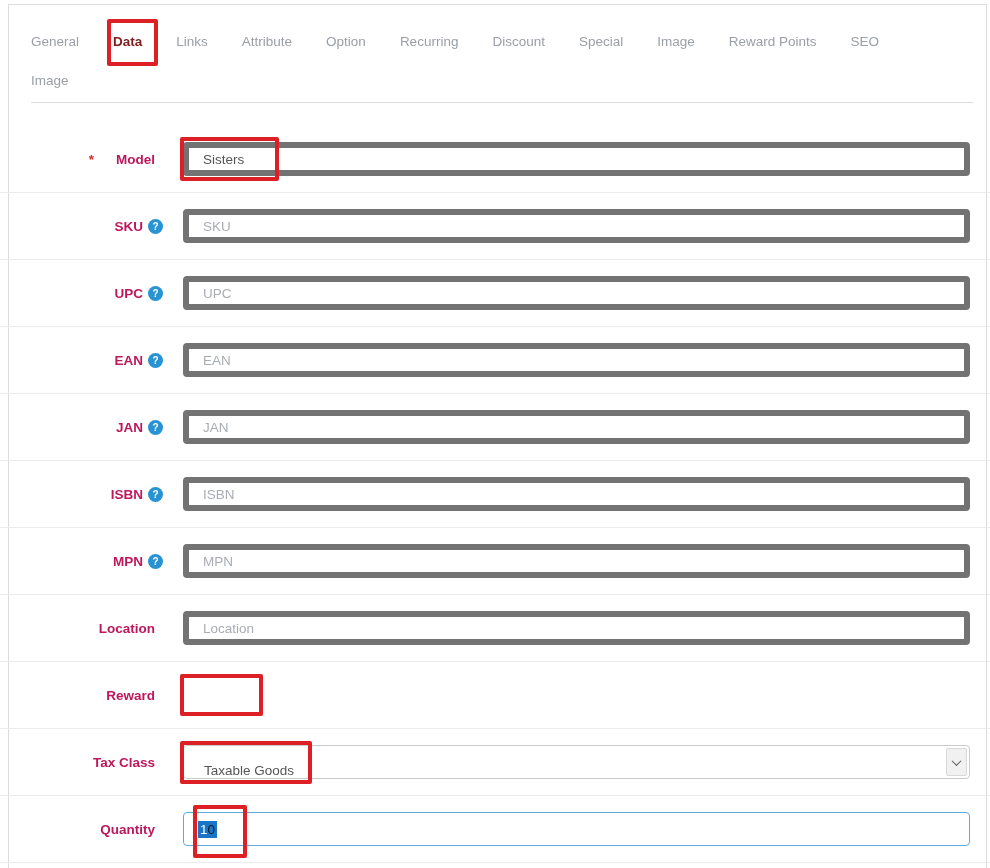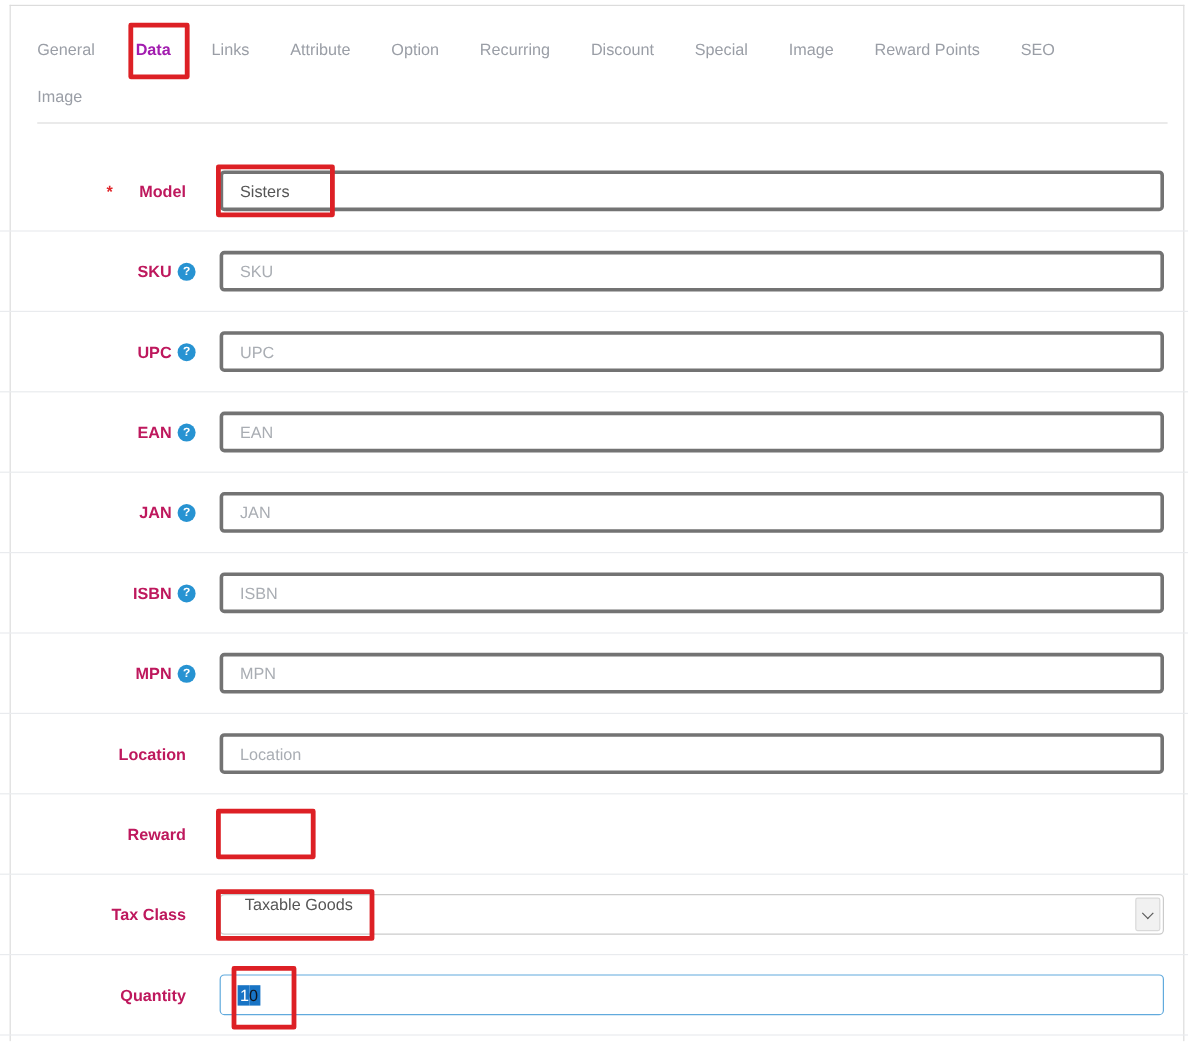--- a/index.html
+++ b/index.html
@@ -35,21 +35,21 @@
   .tab-row { display: flex; align-items: flex-end; }
   .tab-row.first { margin-bottom: 19px; }
   .tab-row.second { margin-bottom: 11px; }
   .tab {
     margin-right: 34px;
     line-height: 20px;
     color: #9a9ea6;
     cursor: pointer;
     white-space: nowrap;
   }
-  .tab.active { color: #a21caf; font-weight: bold; }
+  .tab.active { color: #7f1d1d; font-weight: bold; }
   
   .form {
     position: absolute;
     left: 0; top: 126px;
     width: 990px;
   }
   .frow {
     display: flex;
     align-items: center;
     height: 67px;
@@ -80,41 +80,41 @@
   }
   .icol {
     flex: 1;
     margin-left: 20px;
     margin-right: 20px;
     position: relative;
   }
   .tinput {
     width: 100%;
     height: 34px;
-    border: 3px solid #737373;
+    border: 6px solid #737373;
     border-radius: 4px;
     padding: 0 14px;
     font-family: "Liberation Sans", "DejaVu Sans", sans-serif;
     font-size: 13.5px;
     color: #555;
     background: #fff;
     outline: none;
   }
   .tinput::placeholder { color: #a9adb3; opacity: 1; }
   
   .selbox {
     position: relative;
     width: 100%;
     height: 34px;
     border: 1px solid #cbcbcb;
     border-radius: 4px;
     background: #fff;
     cursor: pointer;
     display: flex;
-    align-items: flex-start;
+    align-items: flex-end;
   }
   .selval { padding-left: 20px; color: #555; }
   .selarrow {
     position: absolute;
     right: 2px; top: 2px; bottom: 2px;
     width: 21px;
     background: #f1f1f1;
     border: 1px solid #d9d9d9;
     border-radius: 2px;
     display: flex;

